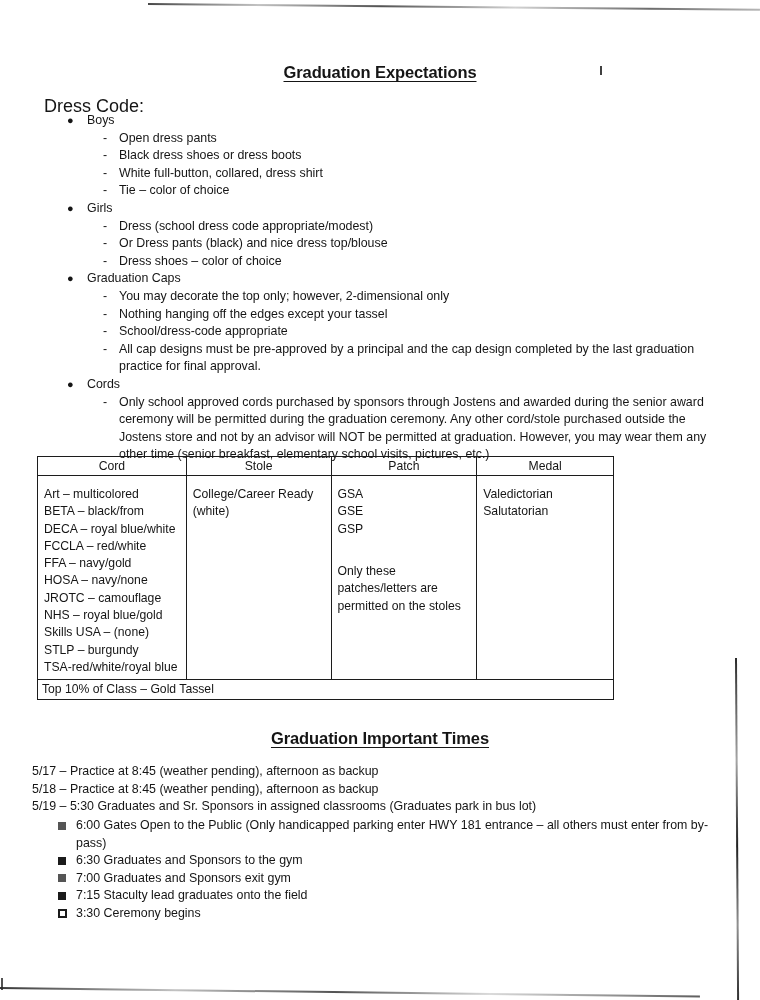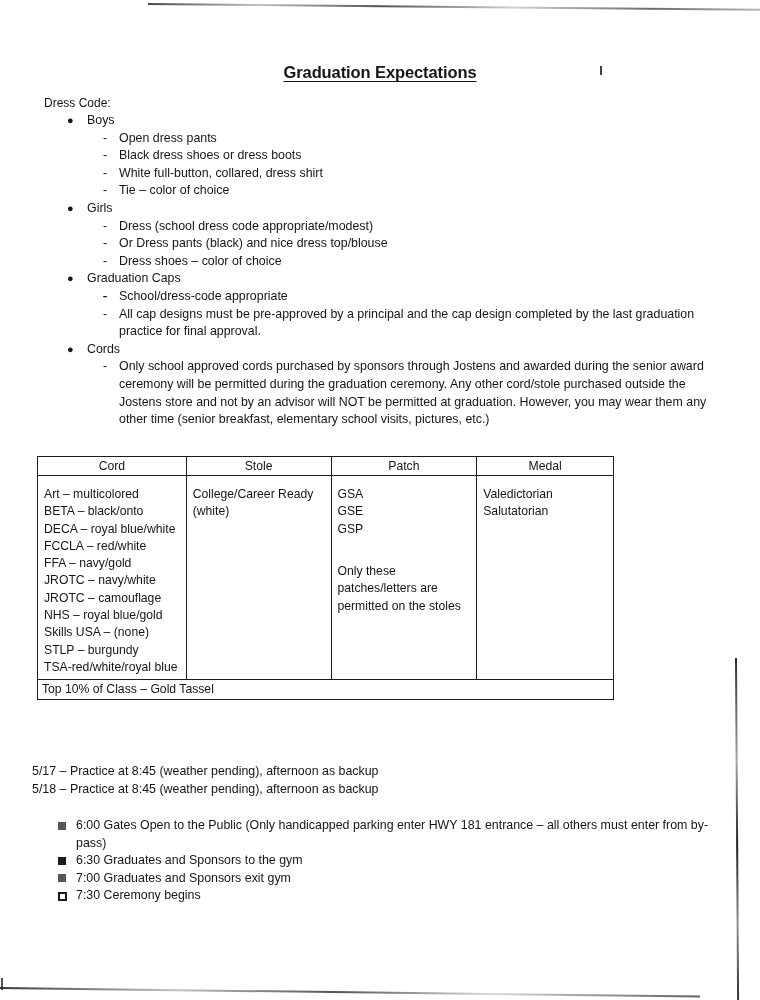--- a/index.html
+++ b/index.html
@@ -97,21 +97,21 @@
     letter-spacing: -0.1px;
     text-decoration: underline;
     text-underline-offset: 3px;
   }
   #title-expectations { top: 63px; }
   #title-times { top: 729px; }
   .lead {
     position: absolute;
     left: 44px;
     top: 96px;
-    font-size: 12px;
+    font-size: 18px;
   }
 
   .lvl1-list {
     position: absolute;
     left: 0;
     top: 112px;
     width: 760px;
     margin: 0;
     padding: 0;
     list-style: none;
@@ -259,22 +259,22 @@
         <div class="lvl1-head"><span class="bullet">●</span><span>Girls</span></div>
         <ul class="lvl2-list">
           <li class="lvl2"><span class="dash">-</span><span>Dress (school dress code appropriate/modest)</span></li>
           <li class="lvl2"><span class="dash">-</span><span>Or Dress pants (black) and nice dress top/blouse</span></li>
           <li class="lvl2"><span class="dash">-</span><span>Dress shoes – color of choice</span></li>
         </ul>
       </li>
       <li class="lvl1">
         <div class="lvl1-head"><span class="bullet">●</span><span>Graduation Caps</span></div>
         <ul class="lvl2-list">
-          <li class="lvl2"><span class="dash">-</span></li>
-          <li class="lvl2"><span class="dash">-</span></li>
+          <li class="lvl2"><span class="dash">-</span><span>You may decorate the top only; however, 2-dimensional only</span></li>
+          <li class="lvl2"><span class="dash">-</span><span>Nothing hanging off the edges except your tassel</span></li>
           <li class="lvl2"><span class="dash">-</span><span>School/dress-code appropriate</span></li>
           <li class="lvl2"><span class="dash">-</span><span>All cap designs must be pre-approved by a principal and the cap design completed by the last graduation practice for final approval.</span></li>
         </ul>
       </li>
       <li class="lvl1">
         <div class="lvl1-head"><span class="bullet">●</span><span>Cords</span></div>
         <ul class="lvl2-list">
           <li class="lvl2"><span class="dash">-</span><span>Only school approved cords purchased by sponsors through Jostens and awarded during the senior award ceremony will be permitted during the graduation ceremony. Any other cord/stole purchased outside the Jostens store and not by an advisor will NOT be permitted at graduation. However, you may wear them any other time (senior breakfast, elementary school visits, pictures, etc.)</span></li>
         </ul>
       </li>
@@ -287,25 +287,25 @@
         <th class="col-stole">Stole</th>
         <th class="col-patch">Patch</th>
         <th class="col-medal">Medal</th>
       </tr>
     </thead>
     <tbody>
       <tr>
         <td>
           <div class="cell-lines">
               <div>Art – multicolored</div>
-              <div>BETA – black/onto</div>
+              <div>BETA – black/from</div>
               <div>DECA – royal blue/white</div>
               <div>FCCLA – red/white</div>
               <div>FFA – navy/gold</div>
-              <div>JROTC – navy/white</div>
+              <div>HOSA – navy/none</div>
               <div>JROTC – camouflage</div>
               <div>NHS – royal blue/gold</div>
               <div>Skills USA – (none)</div>
               <div>STLP – burgundy</div>
               <div>TSA-red/white/royal blue</div>
             </div>
         </td>
         <td>
           <div class="cell-lines">College/Career Ready (white)</div>
         </td>
@@ -324,27 +324,29 @@
               <div>Salutatorian</div>
             </div>
         </td>
       </tr>
       <tr class="footer-row">
         <td colspan="4">Top 10% of Class – Gold Tassel</td>
       </tr>
     </tbody>
   </table>
 
+  <div class="doc-title" id="title-times">Graduation Important Times</div>
 
   <div class="times-lines" id="schedule-dates">
       <div>5/17 – Practice at 8:45 (weather pending), afternoon as backup</div>
       <div>5/18 – Practice at 8:45 (weather pending), afternoon as backup</div>
+      <div>5/19 – 5:30 Graduates and Sr. Sponsors in assigned classrooms (Graduates park in bus lot)</div>
     </div>
 
   <ul class="times-list" id="schedule-events">
       <li class="time-item"><span class="sq smudge"></span><span>6:00 Gates Open to the Public (Only handicapped parking enter HWY 181 entrance – all others must enter from by-pass)</span></li>
       <li class="time-item"><span class="sq "></span><span>6:30 Graduates and Sponsors to the gym</span></li>
       <li class="time-item"><span class="sq smudge"></span><span>7:00 Graduates and Sponsors exit gym</span></li>
-      <li class="time-item"><span class="sq "></span></li>
-      <li class="time-item"><span class="sq hollow"></span><span>7:30 Ceremony begins</span></li>
+      <li class="time-item"><span class="sq "></span><span>7:15 Staculty lead graduates onto the field</span></li>
+      <li class="time-item"><span class="sq hollow"></span><span>3:30 Ceremony begins</span></li>
     </ul>
 
 </div>
 
 </body></html>

